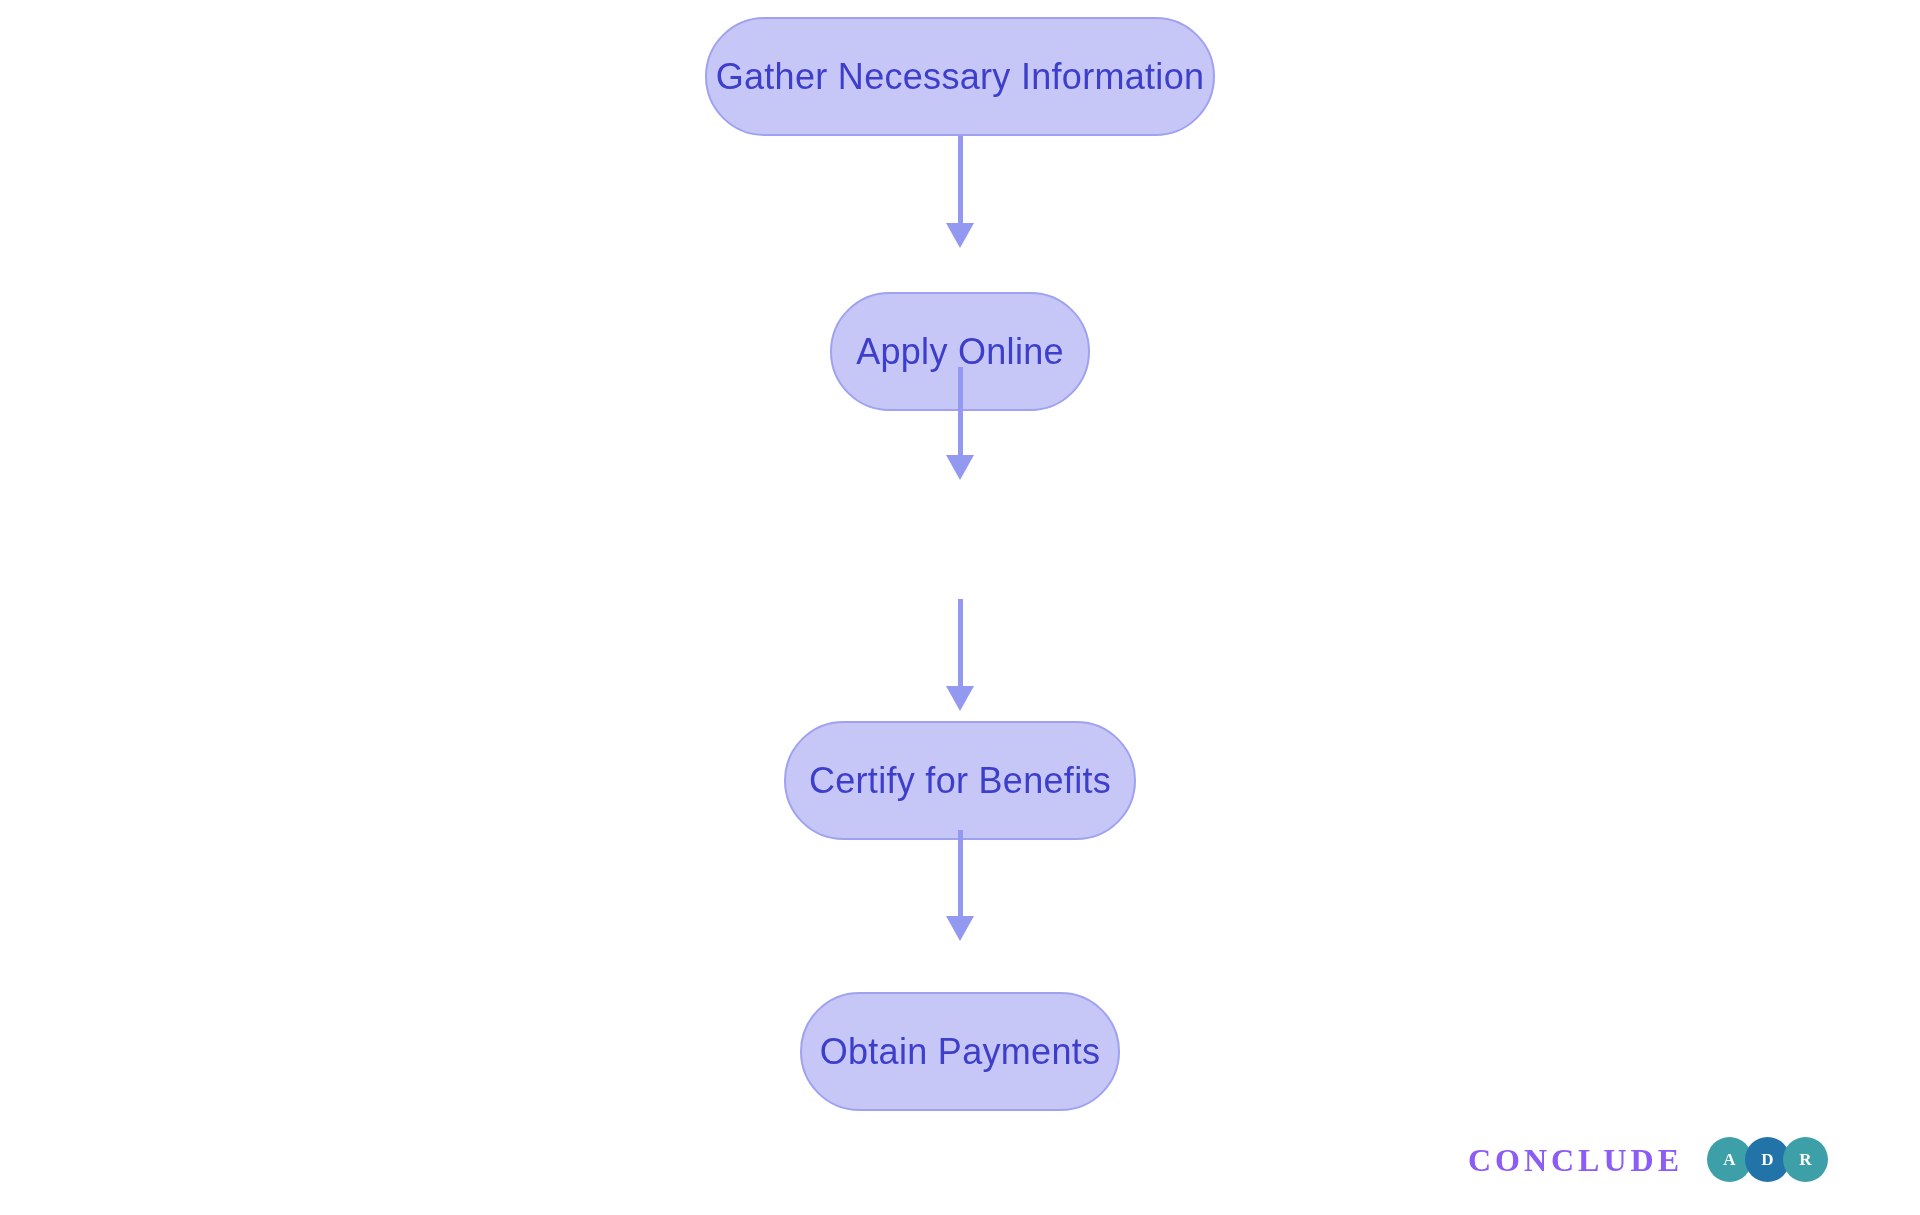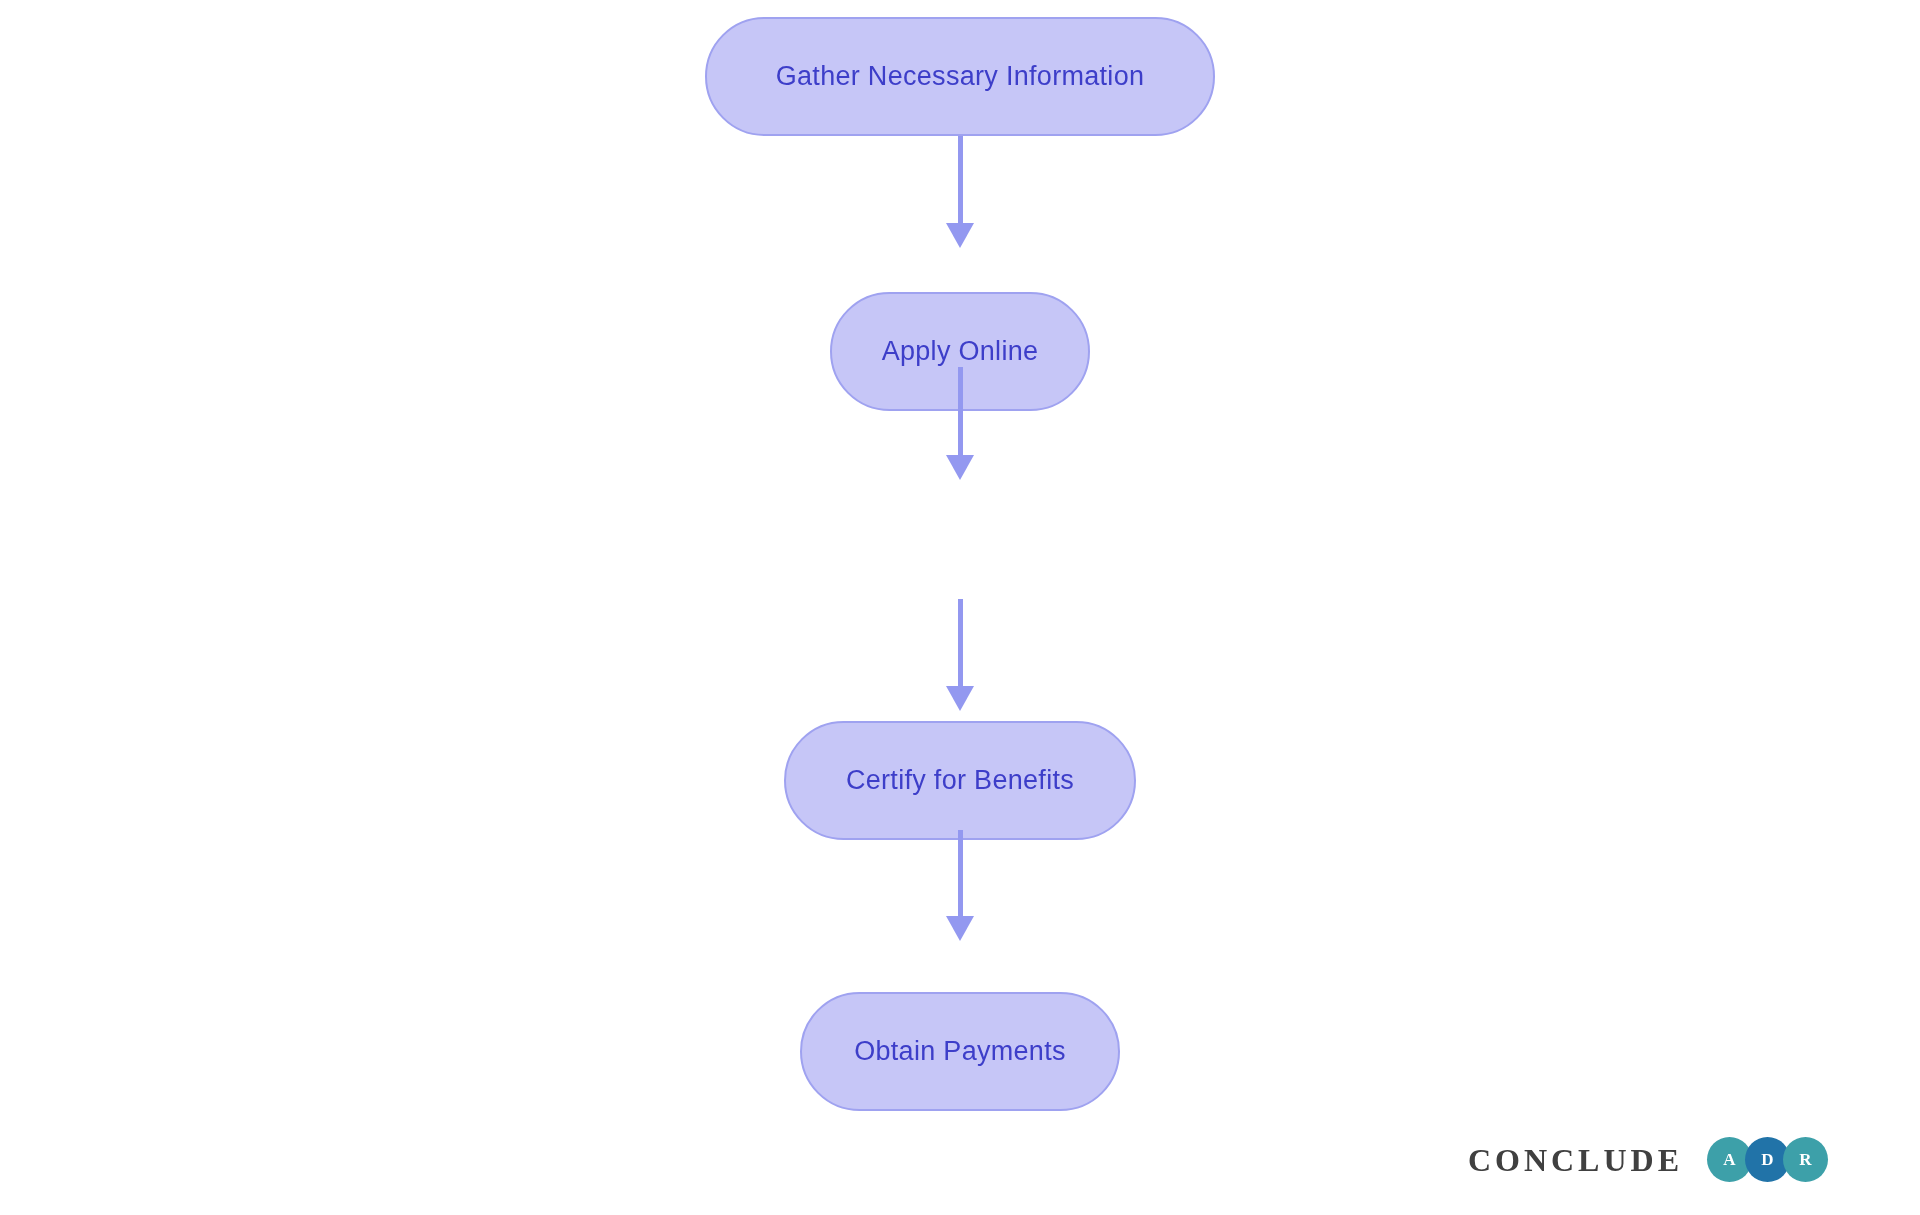--- a/index.html
+++ b/index.html
@@ -25,21 +25,21 @@
     transform: translateX(-50%);
     height: 119px;
     border-radius: 60px;
     background: #c6c6f7;
     border: 2px solid #9fa2f0;
     box-sizing: border-box;
     display: flex;
     align-items: center;
     justify-content: center;
     color: #3d3ec9;
-    font-size: 27px;
+    font-size: 36px;
     letter-spacing: 0.3px;
     white-space: nowrap;
   }
   .node-1 { top: 17px;  width: 510px; }
   .node-2 { top: 248px; width: 260px; margin-top: 44px; }
   .node-3 { top: 480px; width: 396px; }
   .node-4 { top: 711px; width: 352px; margin-top: 10px; }
   .node-5 { top: 992px; width: 320px; }
 
   
@@ -75,21 +75,21 @@
     right: 92px;
     bottom: 33px;
     display: flex;
     align-items: center;
   }
   .logo-wordmark {
     font-family: "Liberation Serif", serif;
     font-weight: bold;
     font-size: 32px;
     letter-spacing: 4px;
-    color: #404040;
+    color: #8b5cf6;
     margin-right: 24px;
     line-height: 1;
   }
   .logo-circles {
     display: flex;
     align-items: center;
   }
   .logo-circle {
     width: 45px;
     height: 45px;

